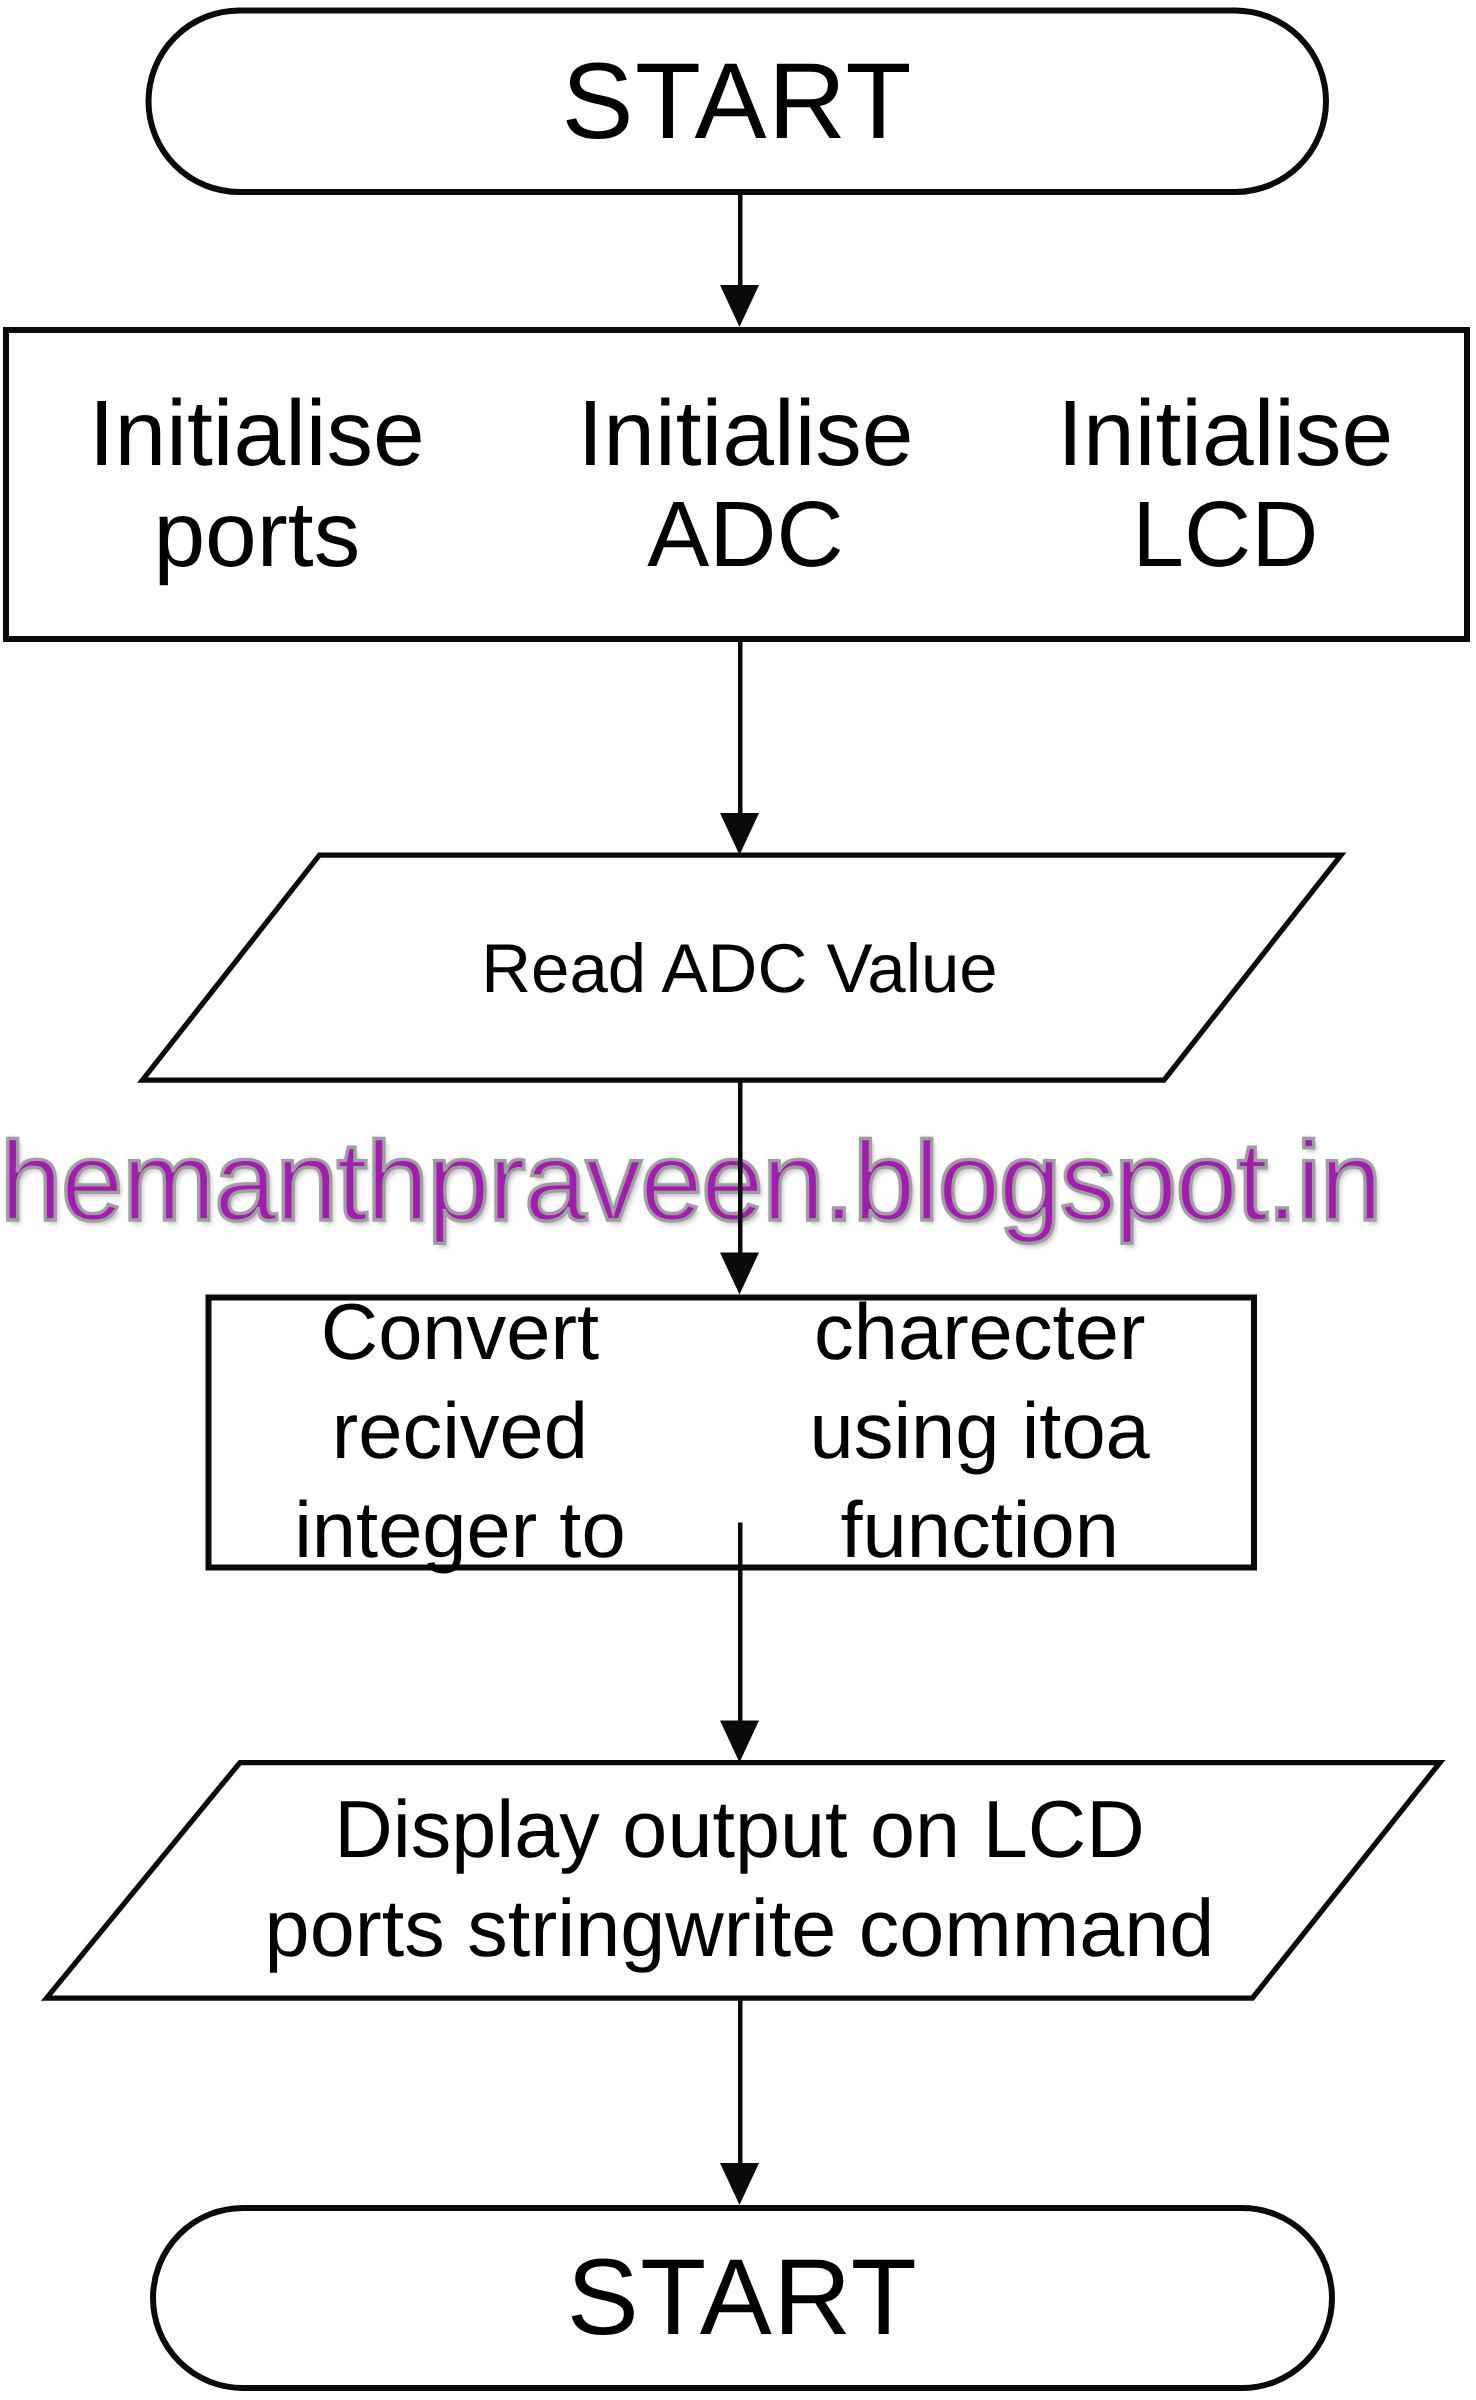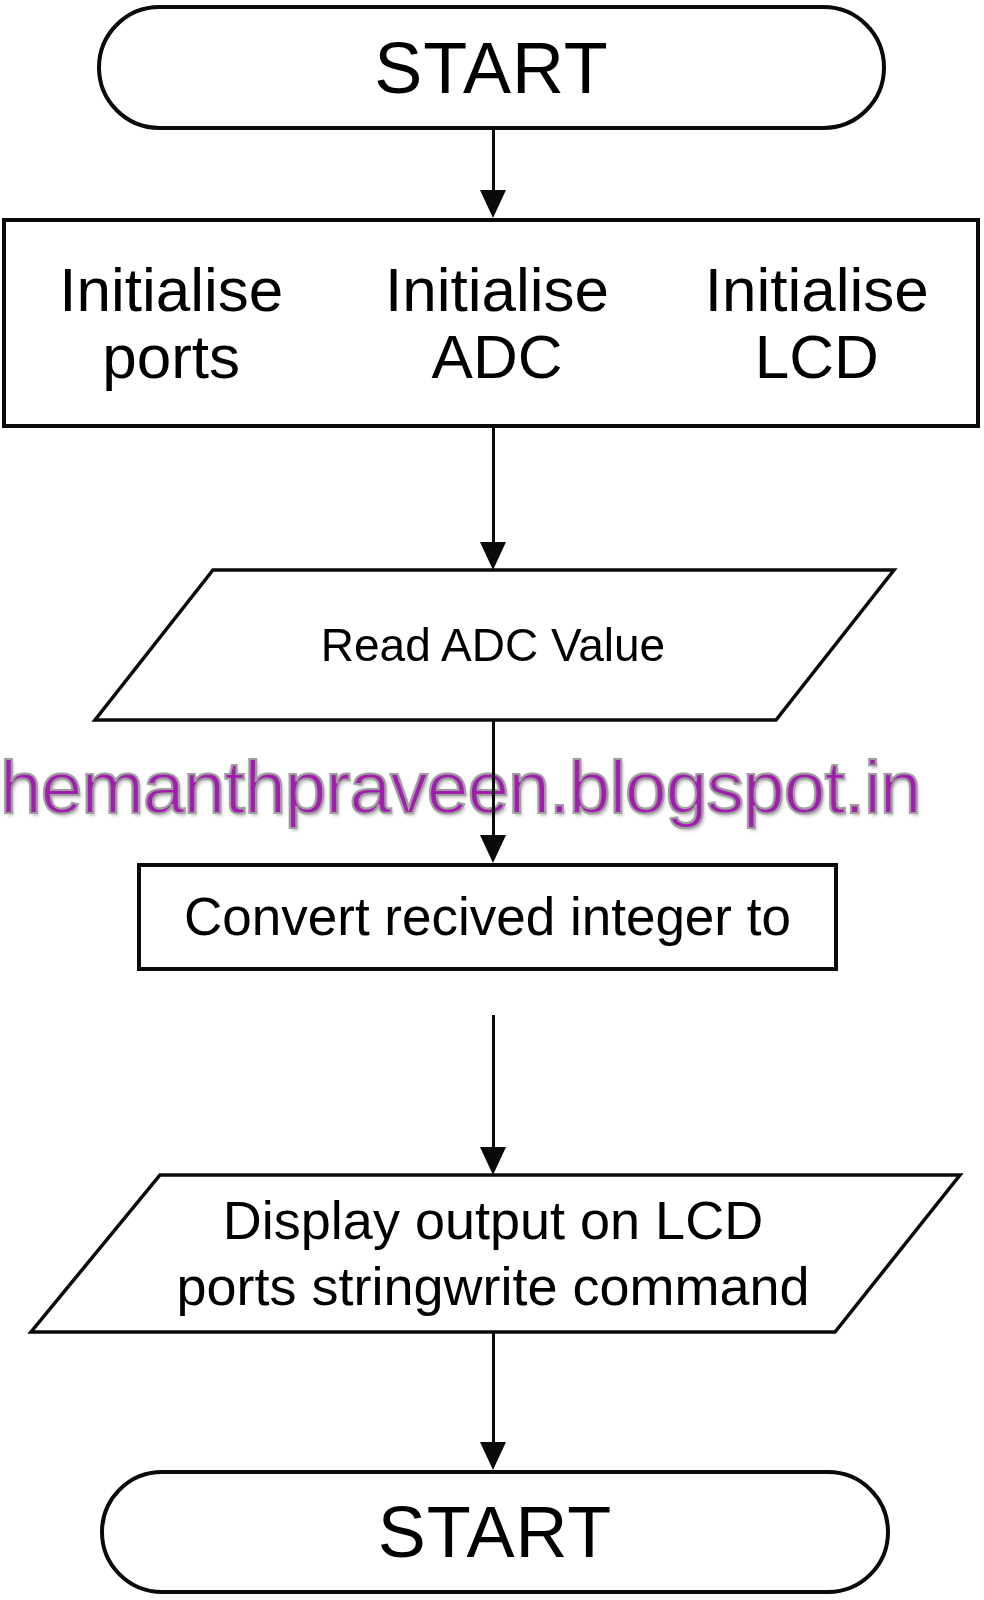--- a/index.html
+++ b/index.html
@@ -44,21 +44,21 @@
     align-items: center;
     justify-content: center;
     text-align: center;
     z-index: 2;
   }
   #node-init {
     left: 2px; top: 218px; width: 978px; height: 210px;
     font-size: 62px; line-height: 67px;
   }
   #node-convert {
-    left: 137px; top: 863px; width: 701px; height: 108px;
+    left: 137px; top: 863px; width: 701px; height: 184px;
     font-size: 53px; line-height: 66px;
   }
 
   .io-svg {
     position: absolute;
     z-index: 2;
   }
   #svg-read    { left: 75px; top: 560px;  }
   #svg-display { left: 20px; top: 1165px; }
 
@@ -157,20 +157,21 @@
 
   <div class="arrow" id="arrow-3">
     <div class="shaft"></div>
     <div class="head"></div>
   </div>
 
   <div class="watermark">hemanthpraveen.blogspot.in</div>
 
   <div class="process" id="node-convert">
     <span class="line">Convert recived integer to</span>
+    <span class="line">charecter using itoa function</span>
   </div>
 
   <div class="arrow" id="arrow-4">
     <div class="shaft"></div>
     <div class="head"></div>
   </div>
 
   <svg class="io-svg" id="svg-display" width="950" height="175" viewBox="0 0 950 175">
     <polygon points="140,10 940,10 815,167 11,167" fill="#ffffff" stroke="#0a0a0a" stroke-width="3.5" stroke-linejoin="miter"></polygon>
   </svg>

